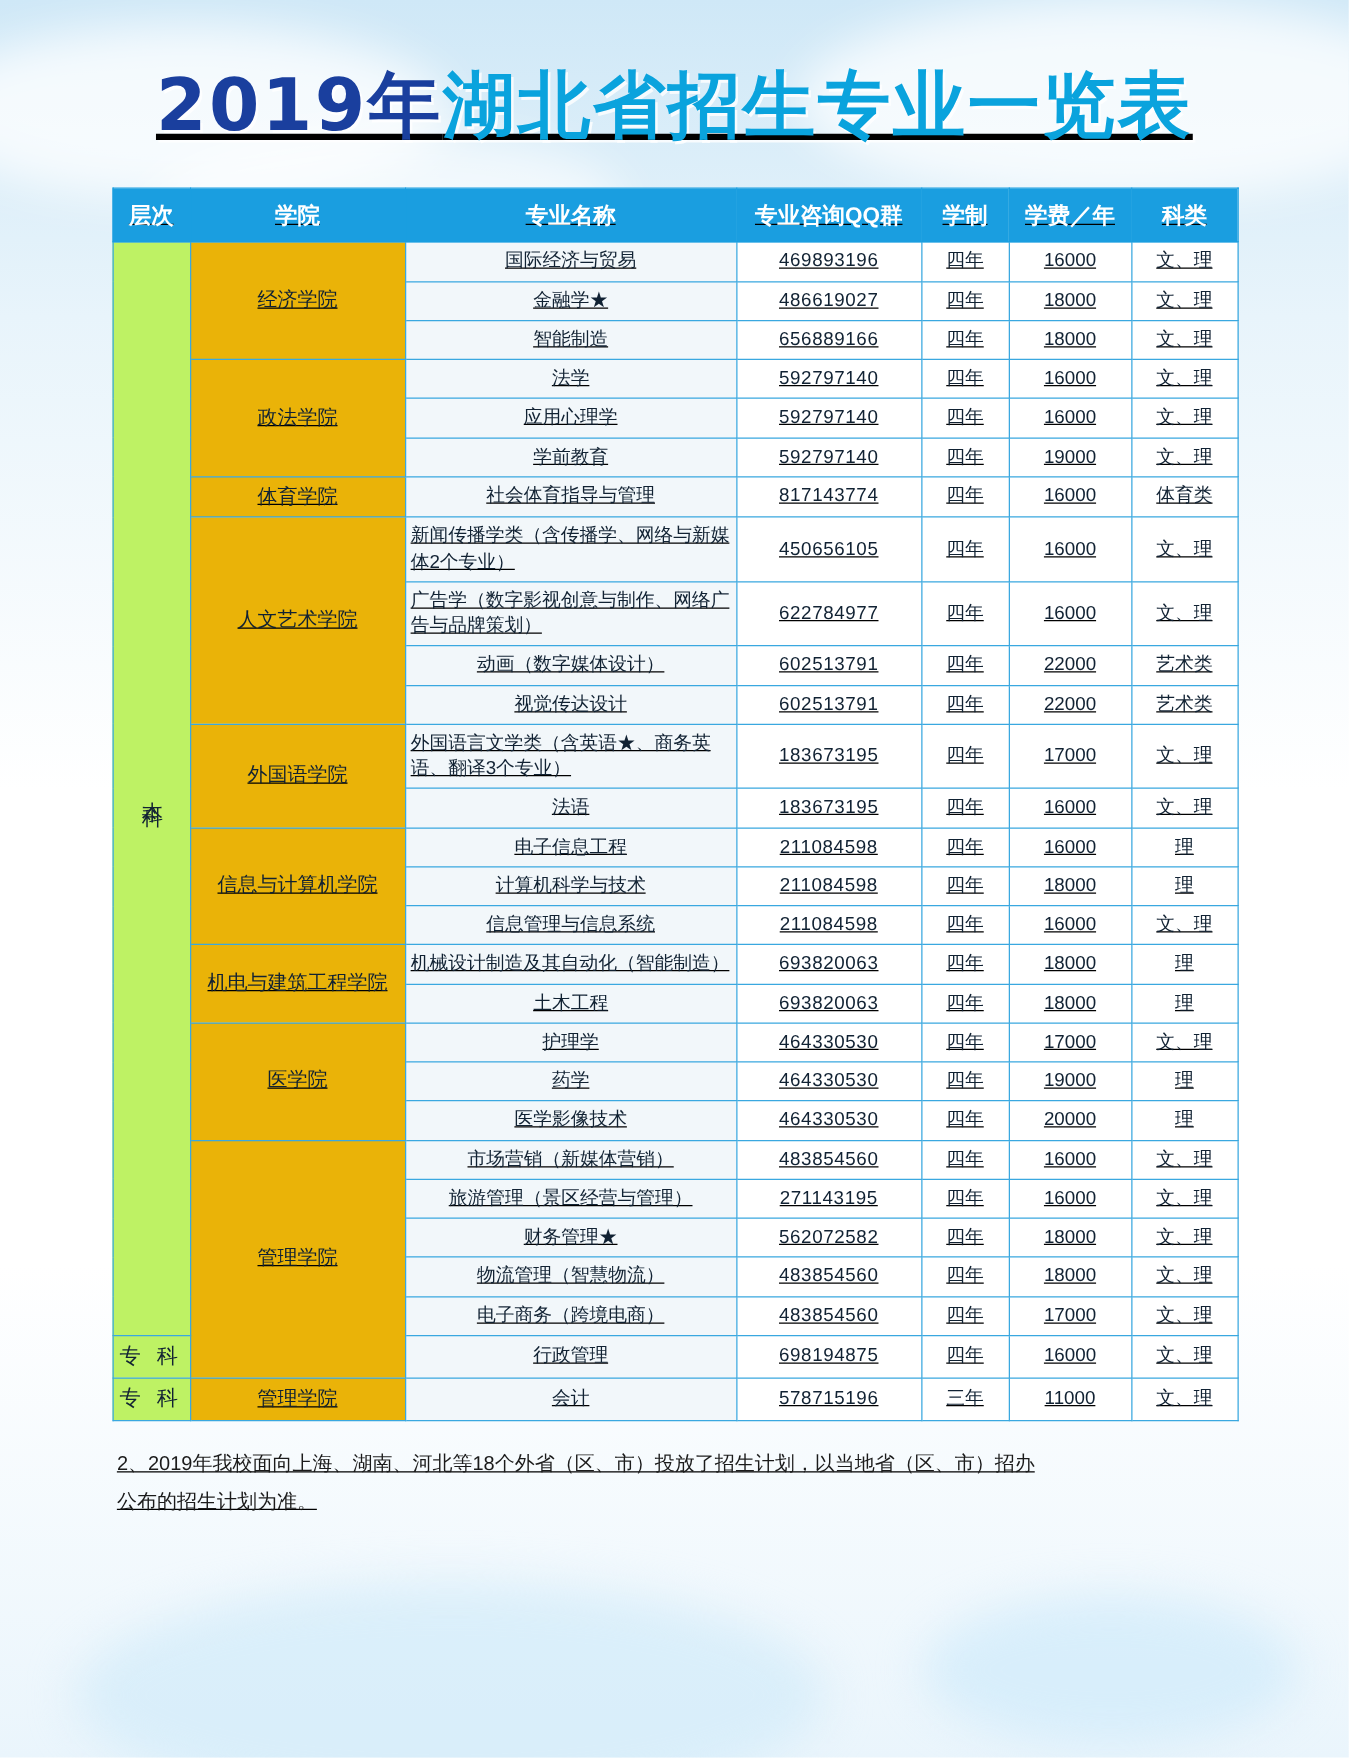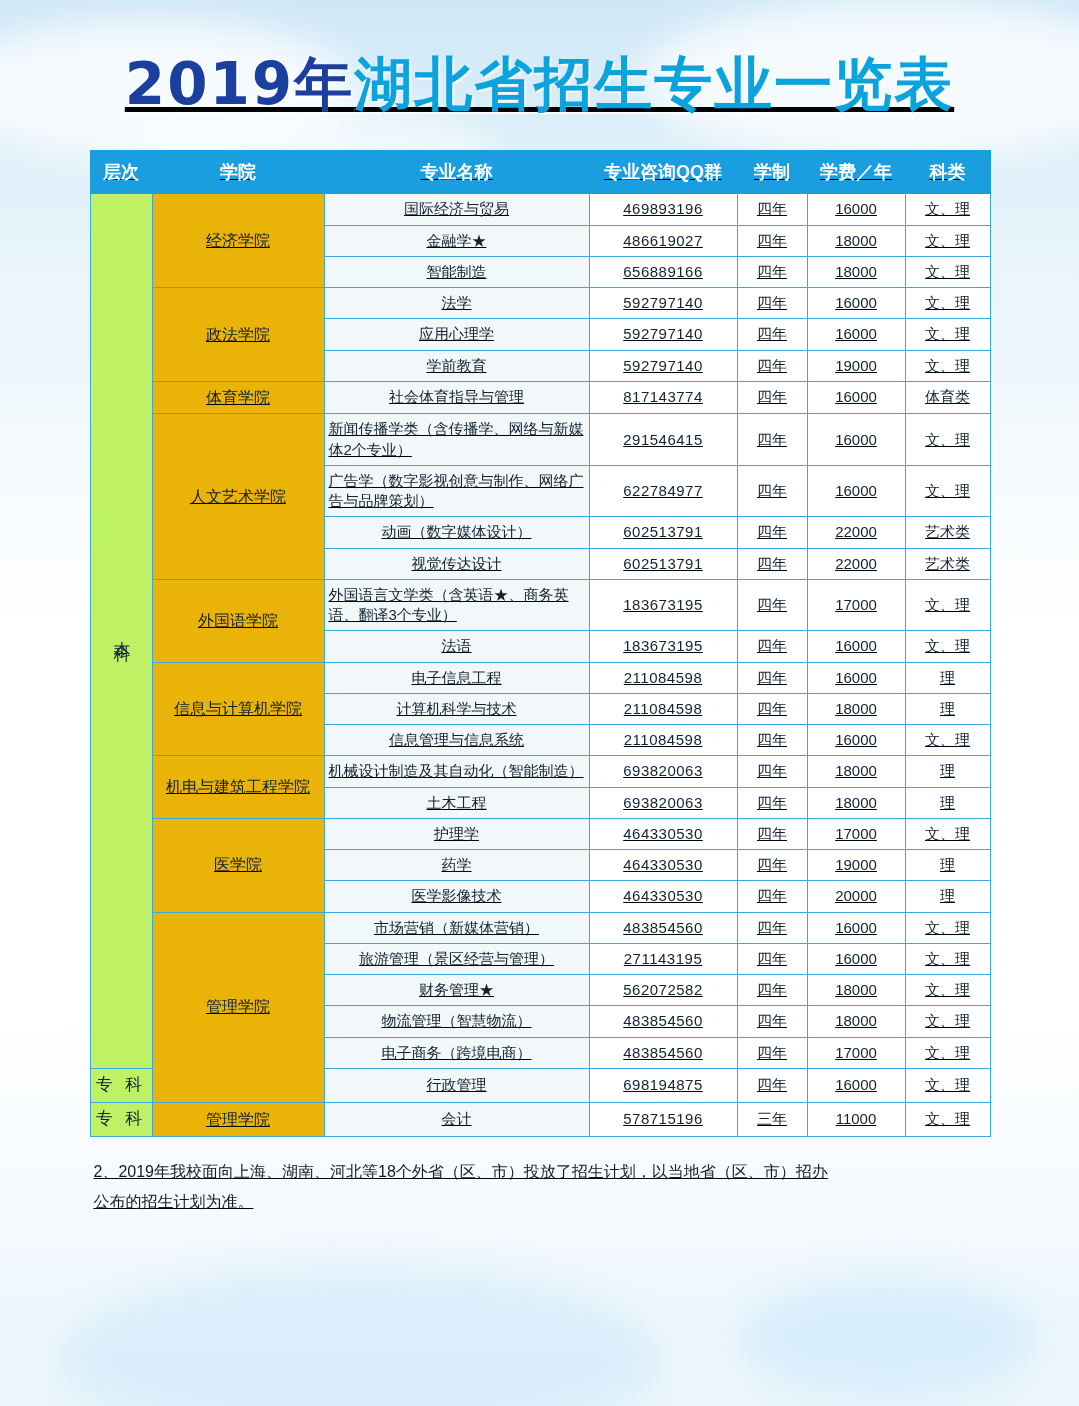--- a/index.html
+++ b/index.html
@@ -210,21 +210,21 @@
             <td class="college" rowspan="1">体育学院</td>
             <td class="major">社会体育指导与管理</td>
             <td class="qq">817143774</td>
             <td class="len">四年</td>
             <td class="fee">16000</td>
             <td class="cat">体育类</td>
           </tr>
           <tr>
             <td class="college" rowspan="4">人文艺术学院</td>
             <td class="major left">新闻传播学类（含传播学、网络与新媒体2个专业）</td>
-            <td class="qq">291546415</td>
+            <td class="qq">450656105</td>
             <td class="len">四年</td>
             <td class="fee">16000</td>
             <td class="cat">文、理</td>
           </tr>
           <tr>
             <td class="major left">广告学（数字影视创意与制作、网络广告与品牌策划）</td>
             <td class="qq">622784977</td>
             <td class="len">四年</td>
             <td class="fee">16000</td>
             <td class="cat">文、理</td>

